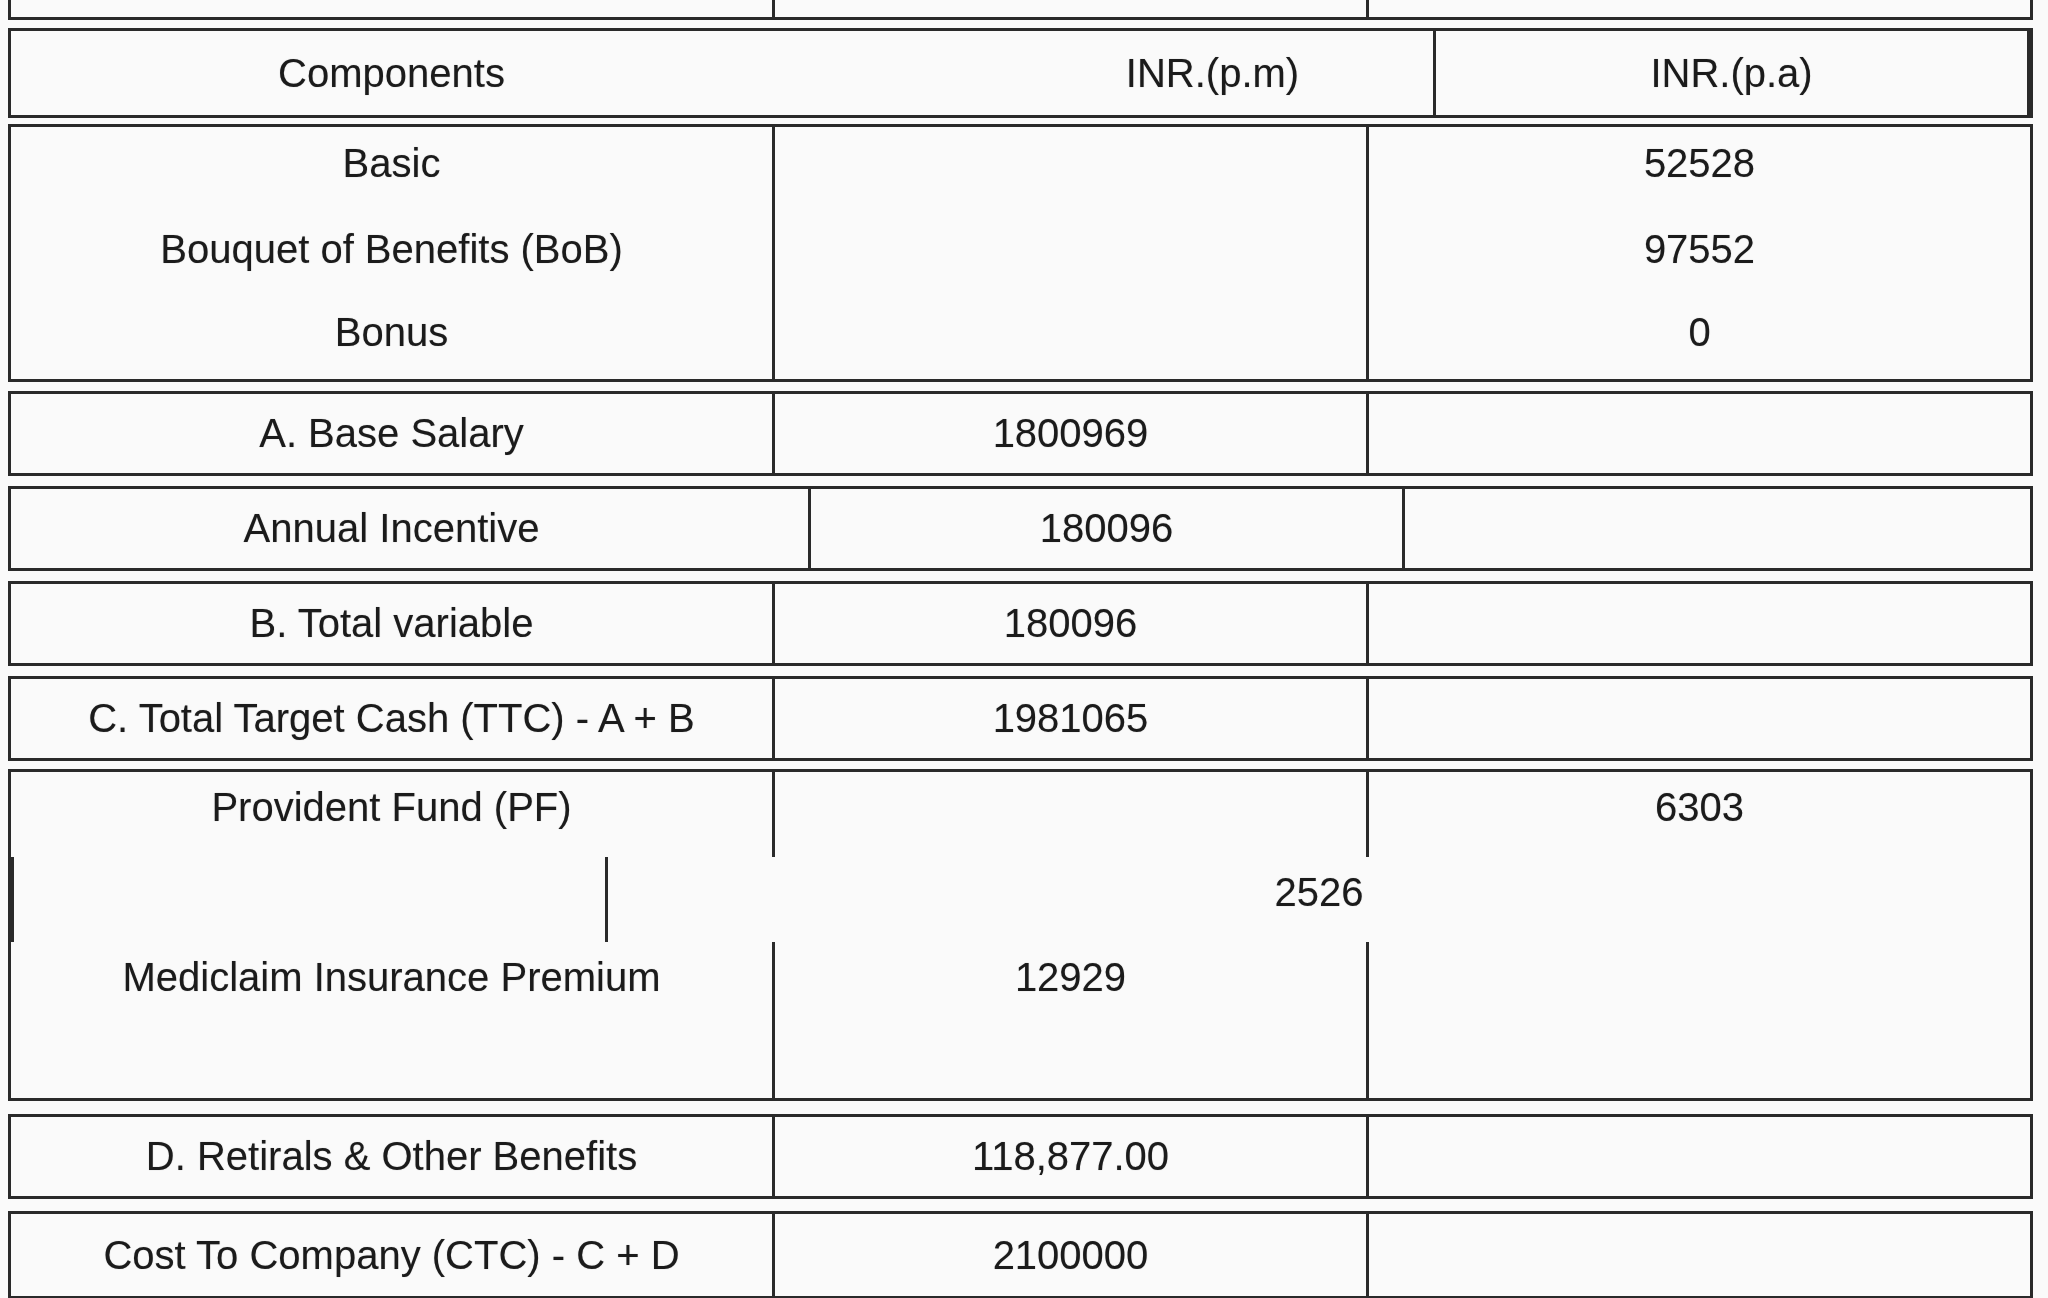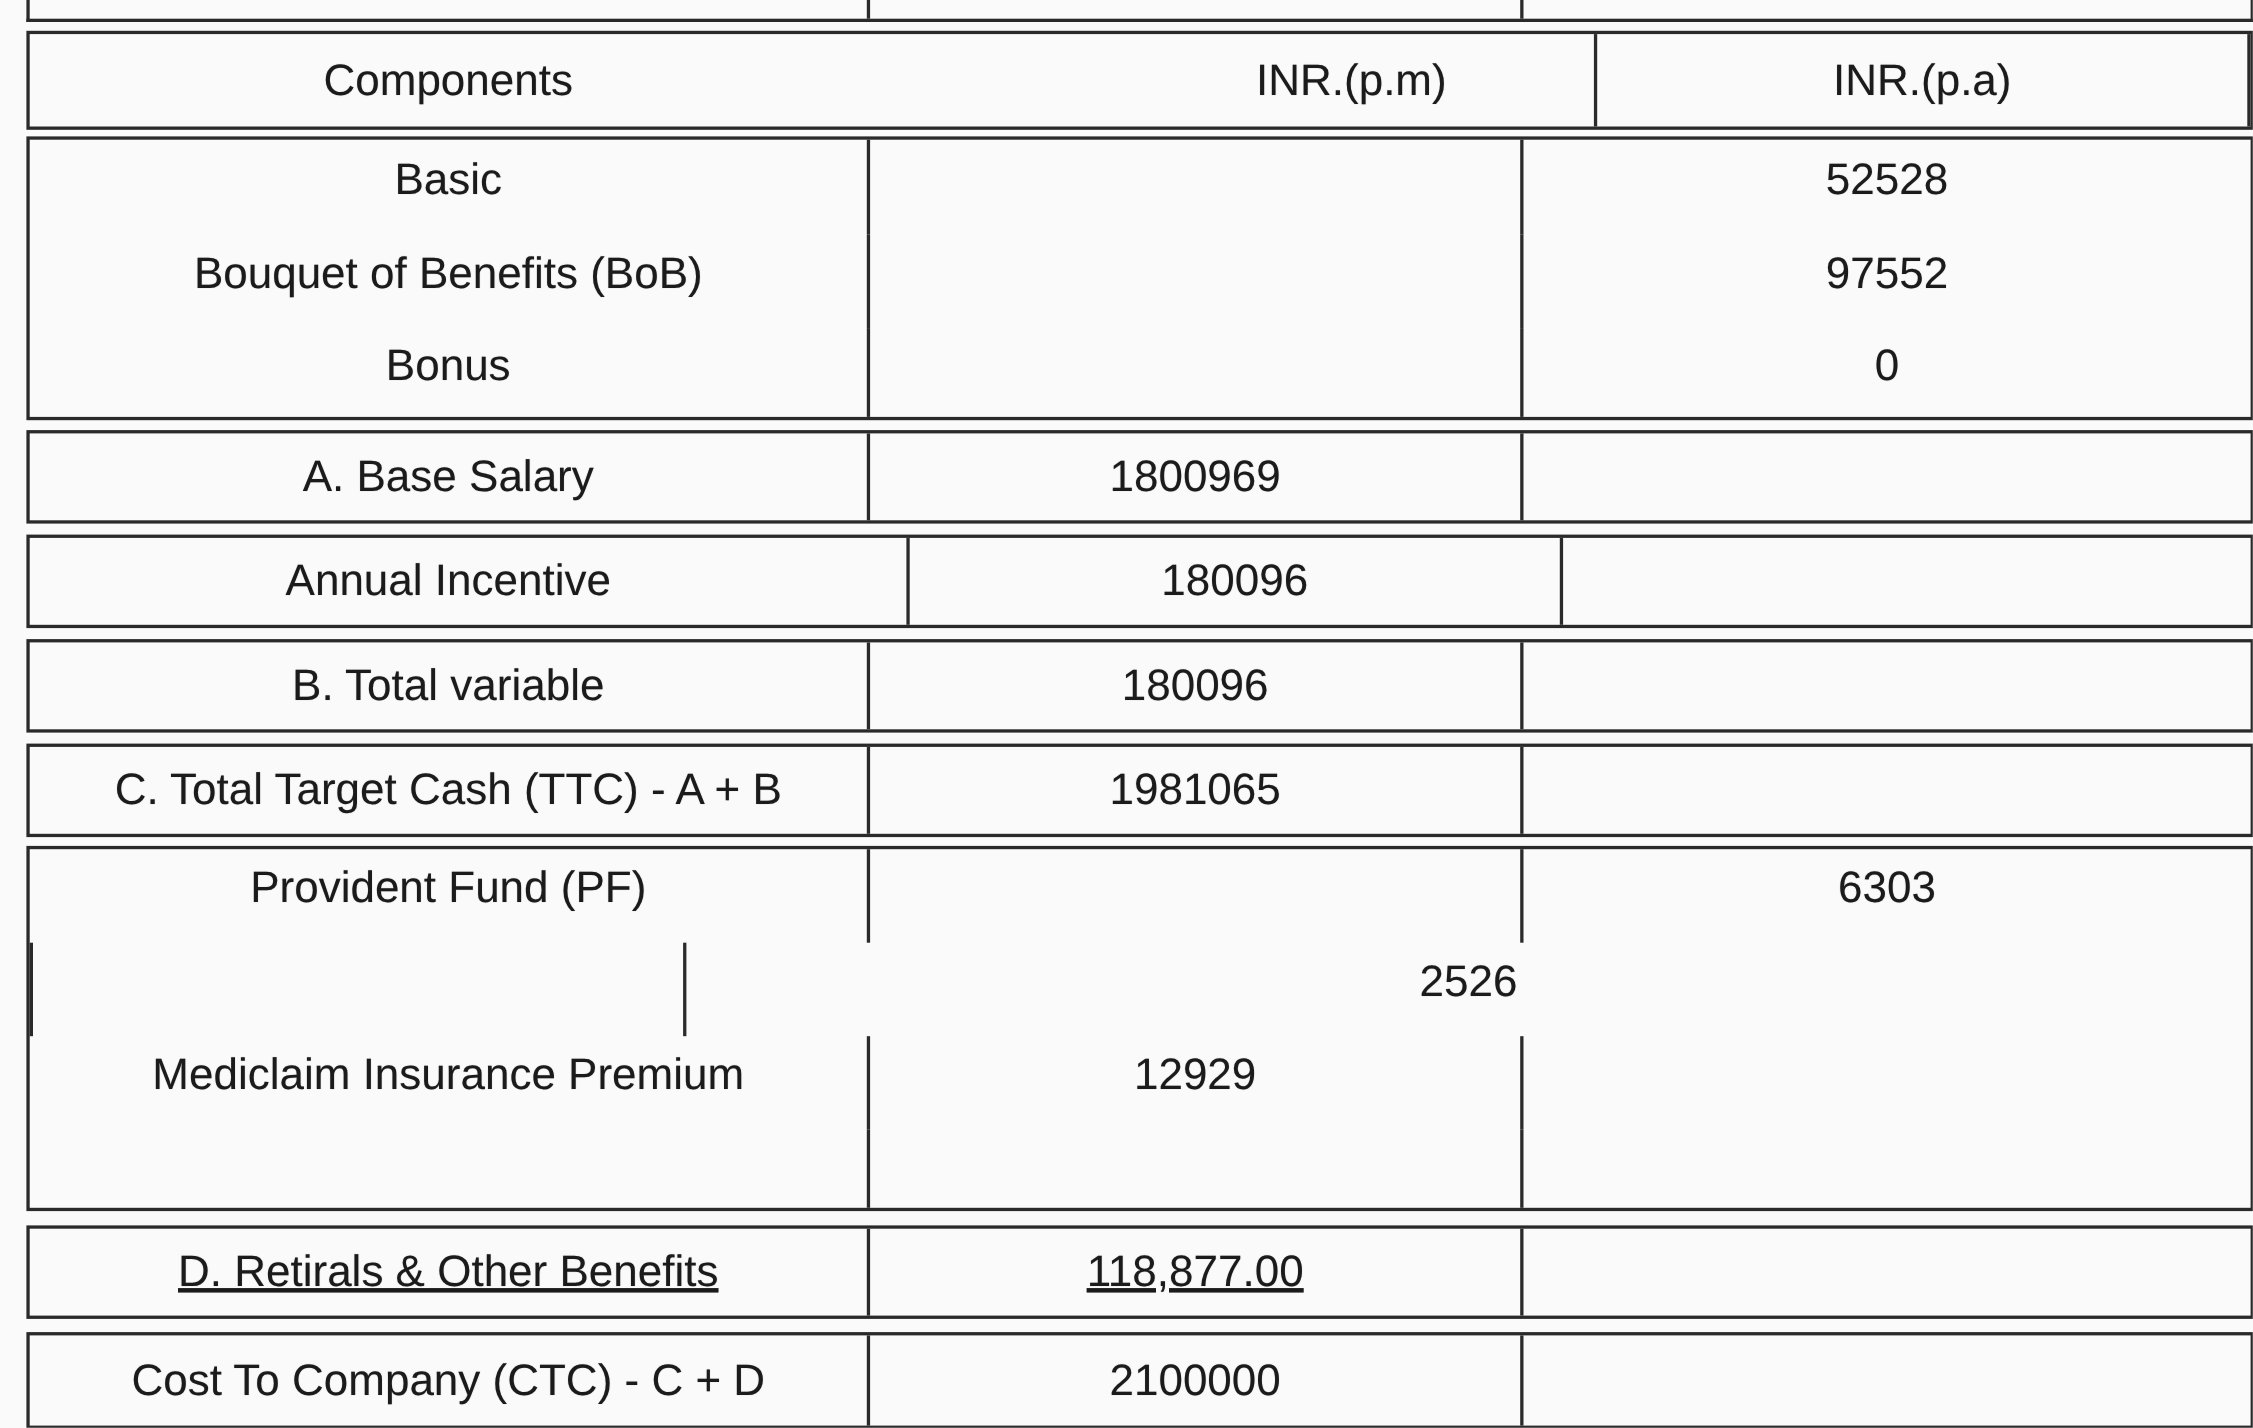--- a/index.html
+++ b/index.html
@@ -12,21 +12,21 @@
     font-family: "Liberation Sans", "DejaVu Sans", sans-serif;
     color: #1b1b1b;
   }
   .page {
     position: relative;
     width: 2048px;
     height: 1298px;
   }
   .salary-table {
     position: absolute;
-    left: 24px;
+    left: 8px;
     top: 0;
     width: 2025px;
     font-size: 40px;
     text-shadow: 0 0 1px rgba(20,20,20,0.35);
   }
   .box {
     box-sizing: border-box;
     display: flex;
     border: 3px solid #2a2a2a;
     width: 100%;
@@ -63,21 +63,21 @@
   .g-h86 { height: 86px; justify-content: center; }
   .g-h85 { height: 85px; }
   .g-h80 { height: 80px; }
   .g-spacer { height: 71px; }
 
   .row-a   { height: 85px; margin-top: 9px; }
   .row-ai  { height: 85px; margin-top: 10px; gap: 36px; }
   .row-b   { height: 85px; margin-top: 10px; }
   .row-c   { height: 85px; margin-top: 10px; }
   .group2  { margin-top: 8px; }
-  .row-d   { height: 85px; margin-top: 13px; text-decoration: underline; }
+  .row-d   { height: 85px; margin-top: 13px; }
   .row-ctc { height: 88px; margin-top: 12px; }
 </style>
 </head>
 <body>
 
 <div class="page">
   <div class="salary-table">
 
     <div class="box sliver">
       <div class="cell c1"></div>

